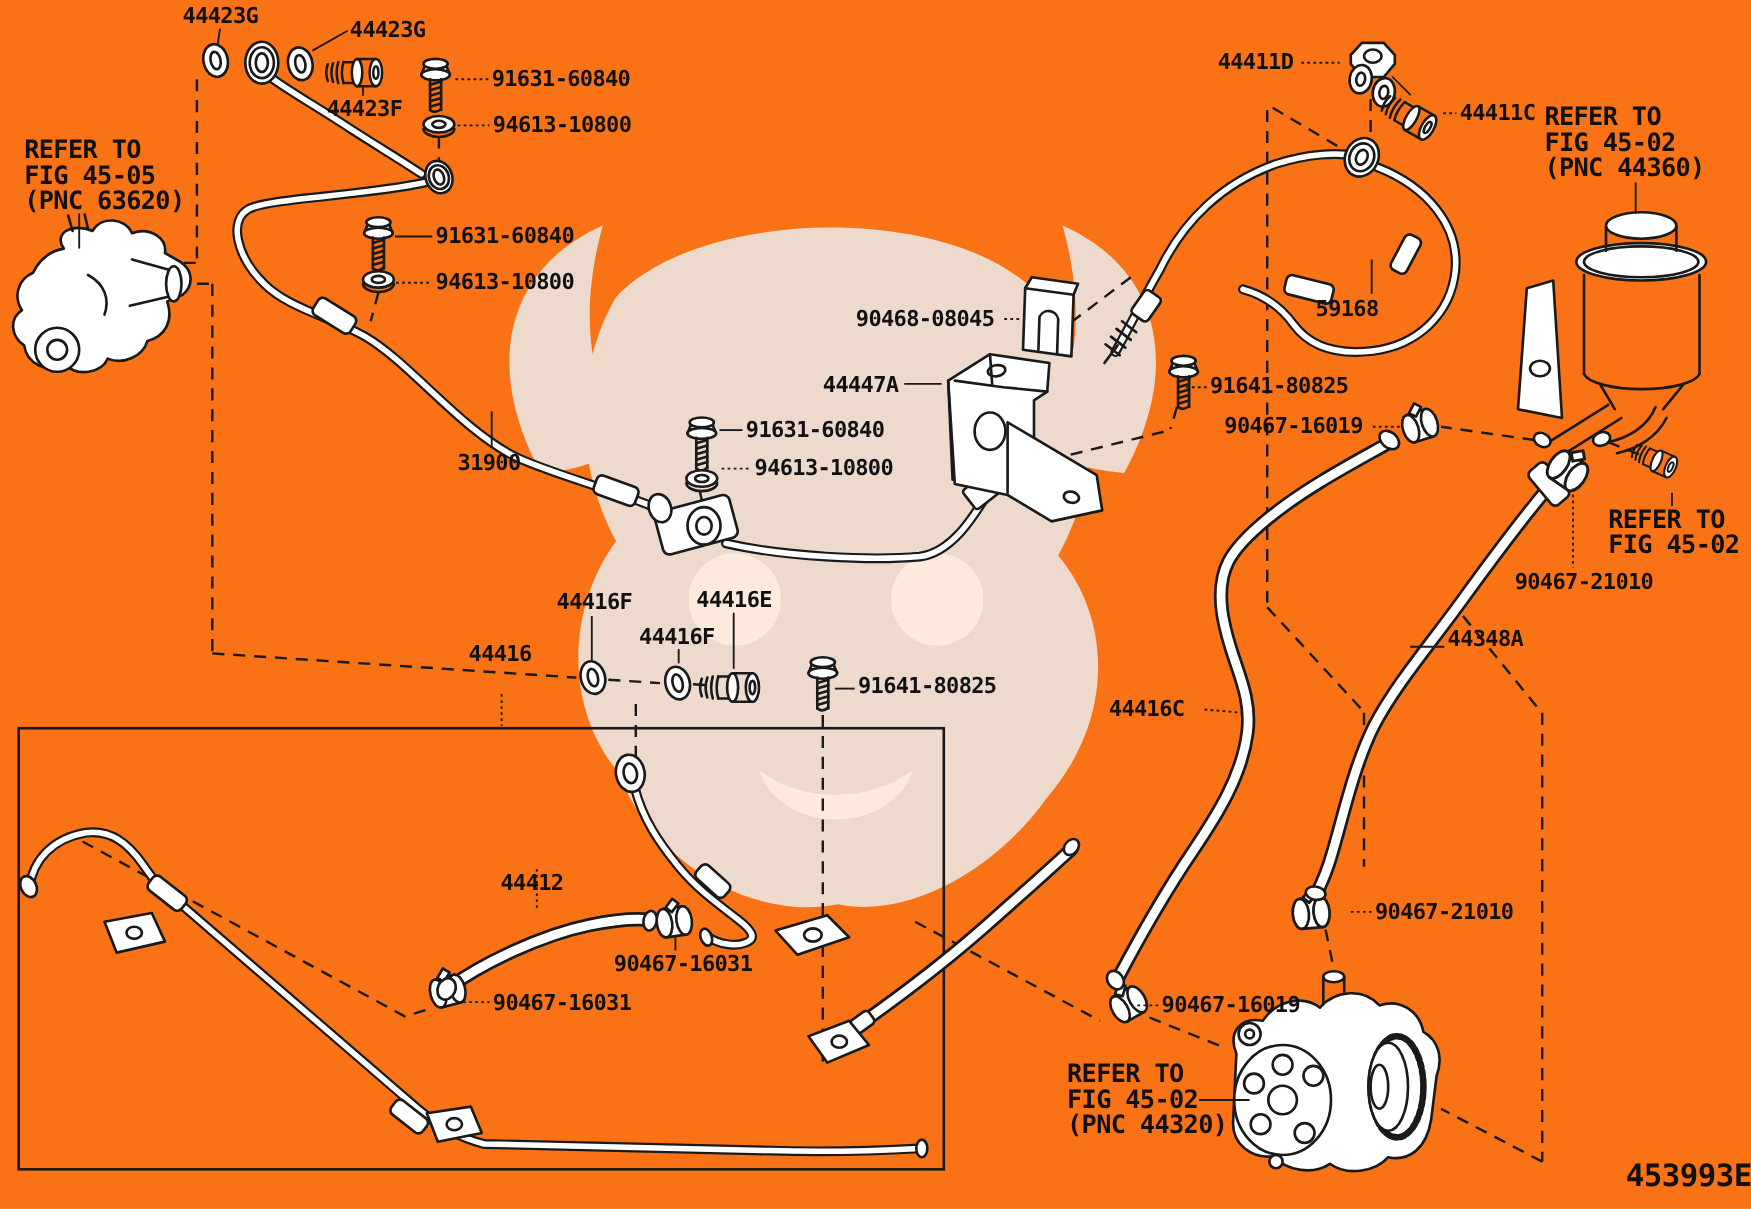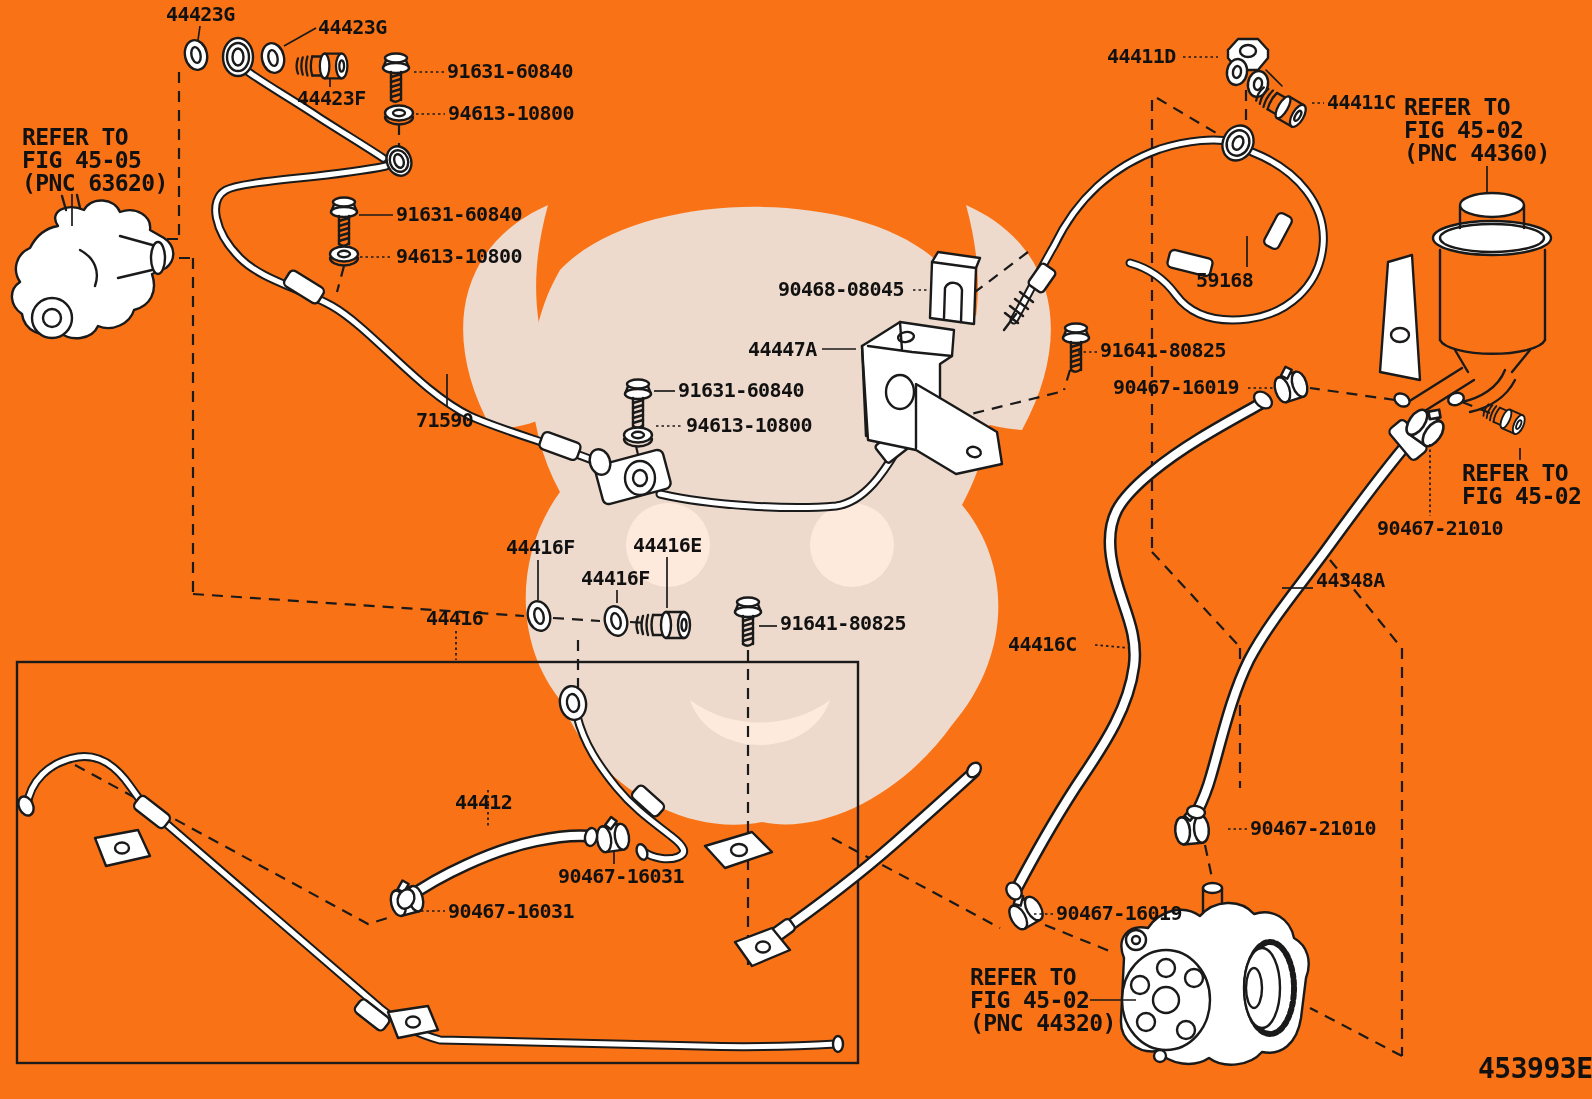--- a/index.html
+++ b/index.html
@@ -367,35 +367,35 @@
   </g>
 </svg>
 
   <div class="plabel" style="left:166px; top:4px">44423G</div>
   <div class="plabel" style="left:318px; top:17px">44423G</div>
   <div class="plabel" style="left:297px; top:88px">44423F</div>
   <div class="plabel" style="left:447px; top:61px">91631-60840</div>
   <div class="plabel" style="left:448px; top:103px">94613-10800</div>
   <div class="plabel" style="left:396px; top:204px">91631-60840</div>
   <div class="plabel" style="left:396px; top:246px">94613-10800</div>
-  <div class="plabel" style="left:416px; top:410px">71590</div>
+  <div class="plabel" style="left:416px; top:410px">31900</div>
   <div class="plabel" style="left:1107px; top:46px">44411D</div>
   <div class="plabel" style="left:1327px; top:92px">44411C</div>
   <div class="plabel" style="left:1196px; top:270px">59168</div>
   <div class="plabel" style="left:778px; top:279px">90468-08045</div>
   <div class="plabel" style="left:748px; top:339px">44447A</div>
   <div class="plabel" style="left:1100px; top:340px">91641-80825</div>
   <div class="plabel" style="left:1113px; top:377px">90467-16019</div>
   <div class="plabel" style="left:678px; top:380px">91631-60840</div>
   <div class="plabel" style="left:686px; top:415px">94613-10800</div>
   <div class="plabel" style="left:1377px; top:518px">90467-21010</div>
   <div class="plabel" style="left:506px; top:537px">44416F</div>
   <div class="plabel" style="left:633px; top:535px">44416E</div>
   <div class="plabel" style="left:581px; top:568px">44416F</div>
-  <div class="plabel" style="left:426px; top:608px">44416</div>
+  <div class="plabel" style="left:426px; top:584px">44416</div>
   <div class="plabel" style="left:780px; top:613px">91641-80825</div>
   <div class="plabel" style="left:1008px; top:634px">44416C</div>
   <div class="plabel" style="left:1316px; top:570px">44348A</div>
   <div class="plabel" style="left:455px; top:792px">44412</div>
   <div class="plabel" style="left:558px; top:866px">90467-16031</div>
   <div class="plabel" style="left:448px; top:901px">90467-16031</div>
   <div class="plabel" style="left:1250px; top:818px">90467-21010</div>
   <div class="plabel" style="left:1056px; top:903px">90467-16019</div>
 
   <div class="pnote" style="left:22px; top:126px">

